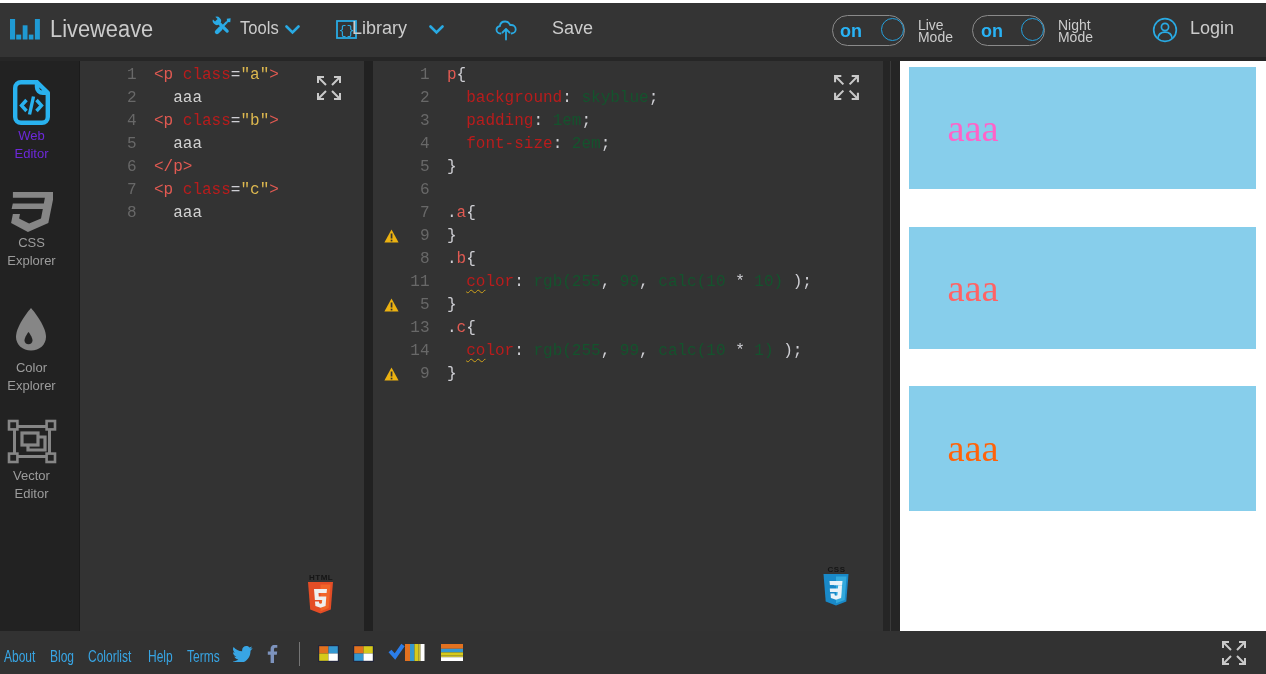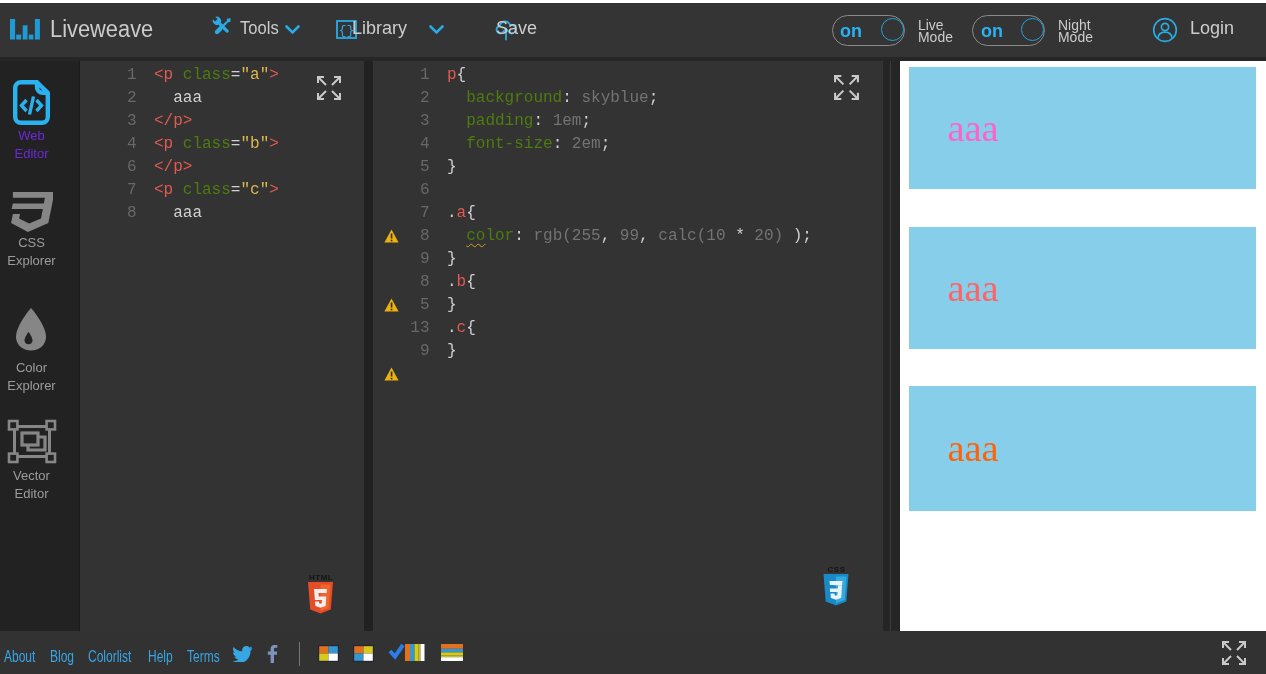--- a/index.html
+++ b/index.html
@@ -2,21 +2,21 @@
 <html><head>
 <meta charset="utf-8">
 <style>
 *{margin:0;padding:0;box-sizing:border-box}
 html,body{width:1266px;height:674px;overflow:hidden;background:#fff;font-family:"Liberation Sans",sans-serif}
 .a{position:absolute}
 .mono{font-family:"Liberation Mono",monospace;font-size:16px;line-height:23px;font-variant-ligatures:none}
 .mono div{white-space:pre;height:23px;overflow:visible}
 .num{display:inline-block;width:56.5px;text-align:right;color:#686868}
 .tx{padding-left:17.5px}
-.r{color:#e25a52}.g{color:#4d7c0f}.y{color:#ddb84f}.m{color:#737373}.w{color:#cfcfd4}.t{color:#d2d2d2}
+.r{color:#e25a52}.g{color:#b91c1c}.y{color:#ddb84f}.m{color:#14532d}.w{color:#cfcfd4}.t{color:#d2d2d2}
 .sq{text-decoration:underline;text-decoration-style:wavy;text-decoration-color:#cfa21b;text-underline-offset:3px;text-decoration-thickness:1px}
 .hlbl{position:absolute;font-size:18px;color:#cccccc;top:18px}
 .slbl{position:absolute;left:0;width:63px;text-align:center;font-size:13px;line-height:18px}
 .flink{position:absolute;font-size:16px;color:#38a5e4;transform:scaleX(0.75);transform-origin:0 0}
 </style>
 </head>
 <body>
 
 <div class="a" style="left:0;top:3px;width:1266px;height:54px;background:#343434"></div>
 <div class="a" style="left:0;top:57px;width:1266px;height:4px;background:#262626"></div>
@@ -61,21 +61,21 @@
  <text x="10.6" y="14.2" font-family="Liberation Mono" font-size="13.5" fill="#29aae3" text-anchor="middle">{}</text>
 </svg>
 <div class="hlbl" style="left:352px">Library</div>
 <svg class="a" style="left:429px;top:25px" width="15" height="10" viewBox="0 0 15 10">
     <path d="M1.5 1.5 L7.5 7.5 L13.5 1.5" fill="none" stroke="#29aae3" stroke-width="2.6" stroke-linecap="round"></path>
   </svg>
 <svg class="a" style="left:495px;top:20px" width="23" height="23" viewBox="0 0 23 23">
  <path d="M5.5 13.5 C3.3 13.5 1.5 11.9 1.5 9.8 C1.5 7.9 2.9 6.4 4.8 6.1 C5.2 3.5 7.4 1.5 10.1 1.5 C12.4 1.5 14.4 3 15.2 5.1 C15.5 5.05 15.8 5 16.1 5 C18.6 5 20.7 6.9 20.7 9.3 C20.7 11.6 18.9 13.4 16.6 13.5" fill="none" stroke="#29aae3" stroke-width="1.8" stroke-linecap="round"></path>
  <path d="M11 19.5 L11 9.5 M7.5 12.5 L11 9 L14.5 12.5" fill="none" stroke="#29aae3" stroke-width="1.8" stroke-linecap="round" stroke-linejoin="round"></path>
 </svg>
-<div class="hlbl" style="left:496px">Save</div>
+<div class="hlbl" style="left:552px">Save</div>
 <div class="a" style="left:831.5px;top:14.5px;width:73px;height:31px;border:1.5px solid #8a8a8a;border-radius:16px"></div>
 <div class="a" style="left:840px;top:21px;font-size:18px;font-weight:bold;color:#29b2f4">on</div>
 <div class="a" style="left:881px;top:18.4px;width:23px;height:23px;border:1.6px solid #25a0dd;border-radius:50%"></div>
 <div class="a" style="left:917.5px;top:18.5px;font-size:15px;line-height:12px;color:#cccccc;transform:scaleX(.93);transform-origin:0 0">Live<br>Mode</div>
 <div class="a" style="left:972px;top:14.5px;width:73px;height:31px;border:1.5px solid #8a8a8a;border-radius:16px"></div>
 <div class="a" style="left:981px;top:21px;font-size:18px;font-weight:bold;color:#29b2f4">on</div>
 <div class="a" style="left:1020.5px;top:18.4px;width:23px;height:23px;border:1.6px solid #25a0dd;border-radius:50%"></div>
 <div class="a" style="left:1058px;top:18.5px;font-size:15px;line-height:12px;color:#cccccc;transform:scaleX(.93);transform-origin:0 0">Night<br>Mode</div>
 <svg class="a" style="left:1152px;top:17px" width="26" height="26" viewBox="0 0 26 26">
  <circle cx="13" cy="13" r="11.3" fill="none" stroke="#29aae3" stroke-width="1.7"></circle>
@@ -112,22 +112,22 @@
    <rect x="2" y="34.6" width="8.4" height="8.4"></rect>
    <rect x="39.6" y="34.6" width="8.4" height="8.4"></rect>
   </g>
  </g>
 </svg>
 <div class="slbl" style="top:467px;color:#9c9c9c">Vector<br>Editor</div>
 
 <div id="htmlcode" class="a mono" style="left:80px;top:63.7px;width:284px">
 <div><span class="num">1</span><span class="tx"><span class="r">&lt;p</span> <span class="g">class</span><span class="w">=</span><span class="y">"a"</span><span class="r">&gt;</span></span></div>
 <div><span class="num">2</span><span class="tx"><span class="t">  aaa</span></span></div>
-<div><span class="num">3</span><span class="tx"><span class="r">&lt;/p&gt;</span></span></div>
 <div><span class="num">4</span><span class="tx"><span class="r">&lt;p</span> <span class="g">class</span><span class="w">=</span><span class="y">"b"</span><span class="r">&gt;</span></span></div>
+<div><span class="num">5</span><span class="tx"><span class="t">  aaa</span></span></div>
 <div><span class="num">6</span><span class="tx"><span class="r">&lt;/p&gt;</span></span></div>
 <div><span class="num">7</span><span class="tx"><span class="r">&lt;p</span> <span class="g">class</span><span class="w">=</span><span class="y">"c"</span><span class="r">&gt;</span></span></div>
 <div><span class="num">8</span><span class="tx"><span class="t">  aaa</span></span></div>
 </div>
 <svg class="a" style="left:316px;top:75px" width="26" height="26" viewBox="0 0 26 26">
  <g stroke="#c9c9c9" stroke-width="2" fill="none">
   <path d="M10 10 L2.5 2.5 M2 8 L2 2 L8 2"></path>
   <path d="M16 10 L23.5 2.5 M18 2 L24 2 L24 8"></path>
   <path d="M10 16 L2.5 23.5 M2 18 L2 24 L8 24"></path>
   <path d="M16 16 L23.5 23.5 M18 24 L24 24 L24 18"></path>
@@ -141,25 +141,26 @@
 </svg>
 
 <div id="csscode" class="a mono" style="left:373px;top:63.7px;width:510px">
 <div><span class="num">1</span><span class="tx"><span class="r">p</span><span class="w">{</span></span></div>
 <div><span class="num">2</span><span class="tx">  <span class="g">background</span><span class="w">:</span> <span class="m">skyblue</span><span class="w">;</span></span></div>
 <div><span class="num">3</span><span class="tx">  <span class="g">padding</span><span class="w">:</span> <span class="m">1em</span><span class="w">;</span></span></div>
 <div><span class="num">4</span><span class="tx">  <span class="g">font-size</span><span class="w">:</span> <span class="m">2em</span><span class="w">;</span></span></div>
 <div><span class="num">5</span><span class="tx"><span class="w">}</span></span></div>
 <div><span class="num">6</span><span class="tx"></span></div>
 <div><span class="num">7</span><span class="tx"><span class="w">.</span><span class="r">a</span><span class="w">{</span></span></div>
-<div><span class="num">8</span><span class="tx">  <span class="g"><span class="sq">co</span>lor</span><span class="w">:</span> <span class="m">rgb(255</span><span class="w">,</span><span class="m"> 99</span><span class="w">,</span> <span class="m">calc(10</span> <span class="w">*</span> <span class="m">20)</span> <span class="w">);</span></span></div>
 <div><span class="num">9</span><span class="tx"><span class="w">}</span></span></div>
 <div><span class="num">8</span><span class="tx"><span class="w">.</span><span class="r">b</span><span class="w">{</span></span></div>
+<div><span class="num">11</span><span class="tx">  <span class="g"><span class="sq">co</span>lor</span><span class="w">:</span> <span class="m">rgb(255</span><span class="w">,</span><span class="m"> 99</span><span class="w">,</span> <span class="m">calc(10</span> <span class="w">*</span> <span class="m">10)</span> <span class="w">);</span></span></div>
 <div><span class="num">5</span><span class="tx"><span class="w">}</span></span></div>
 <div><span class="num">13</span><span class="tx"><span class="w">.</span><span class="r">c</span><span class="w">{</span></span></div>
+<div><span class="num">14</span><span class="tx">  <span class="g"><span class="sq">co</span>lor</span><span class="w">:</span> <span class="m">rgb(255</span><span class="w">,</span><span class="m"> 99</span><span class="w">,</span> <span class="m">calc(10</span> <span class="w">*</span> <span class="m">1)</span> <span class="w">);</span></span></div>
 <div><span class="num">9</span><span class="tx"><span class="w">}</span></span></div>
 </div>
 <svg class="a" style="left:833px;top:74px" width="27" height="27" viewBox="0 0 26 26">
  <g stroke="#c9c9c9" stroke-width="2" fill="none">
   <path d="M10 10 L2.5 2.5 M2 8 L2 2 L8 2"></path>
   <path d="M16 10 L23.5 2.5 M18 2 L24 2 L24 8"></path>
   <path d="M10 16 L2.5 23.5 M2 18 L2 24 L8 24"></path>
   <path d="M16 16 L23.5 23.5 M18 24 L24 24 L24 18"></path>
  </g>
 </svg>

